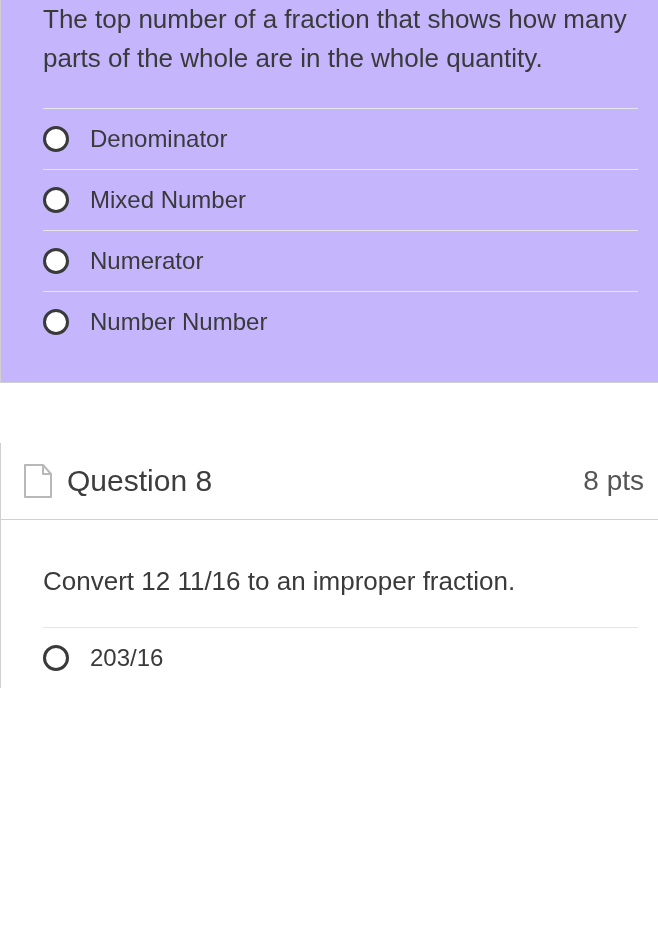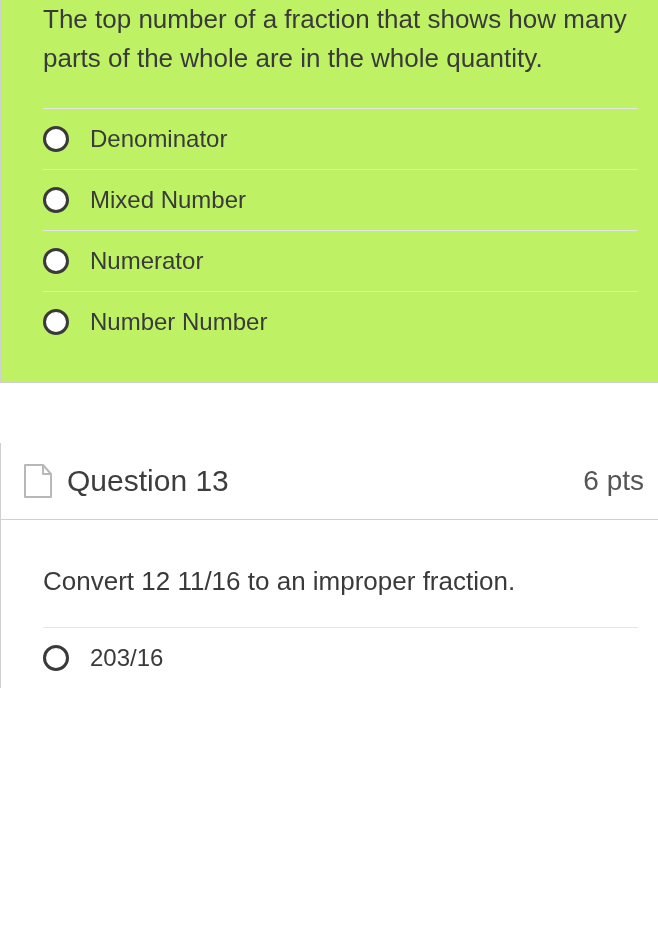--- a/index.html
+++ b/index.html
@@ -11,21 +11,21 @@
       font-family: 'Helvetica Neue', Helvetica, Arial, sans-serif;
       background: #ffffff;
       width: 658px;
       height: 928px;
       overflow: hidden;
     }
     .question-card {
       border-left: 1px solid #d0d0d0;
       border-bottom: 1px solid #d0d0d0;
       margin-bottom: 60px;
-      background: #bef264;
+      background: #c4b5fd;
     }
     .question-text {
       padding: 0 20px 30px 42px;
       font-size: 26px;
       line-height: 1.5;
       color: #3a3a3a;
       font-weight: 400;
     }
     .options-list {
       padding: 0 20px 30px 42px;
@@ -115,22 +115,22 @@
     </div>
   </div>
 </div>
 
 <div>
   <div class="question-header">
     <svg class="page-icon" viewBox="0 0 30 36">
       <path d="M 2 2 L 20 2 L 28 11 L 28 34 L 2 34 Z" fill="none" stroke="#b8b8b8" stroke-width="2" stroke-linejoin="round"></path>
       <path d="M 20 2 L 20 11 L 28 11" fill="none" stroke="#b8b8b8" stroke-width="2" stroke-linejoin="round"></path>
     </svg>
-    <div class="question-title">Question 13</div>
-    <div class="points">6 pts</div>
+    <div class="question-title">Question 8</div>
+    <div class="points">8 pts</div>
   </div>
   <div class="q13-body">
     <div class="q13-text">Convert 12 11/16 to an improper fraction.</div>
     <div class="q13-options">
       <div class="option-row">
         <div class="radio-circle"></div>
         <span class="option-label">203/16</span>
       </div>
     </div>
   </div>

